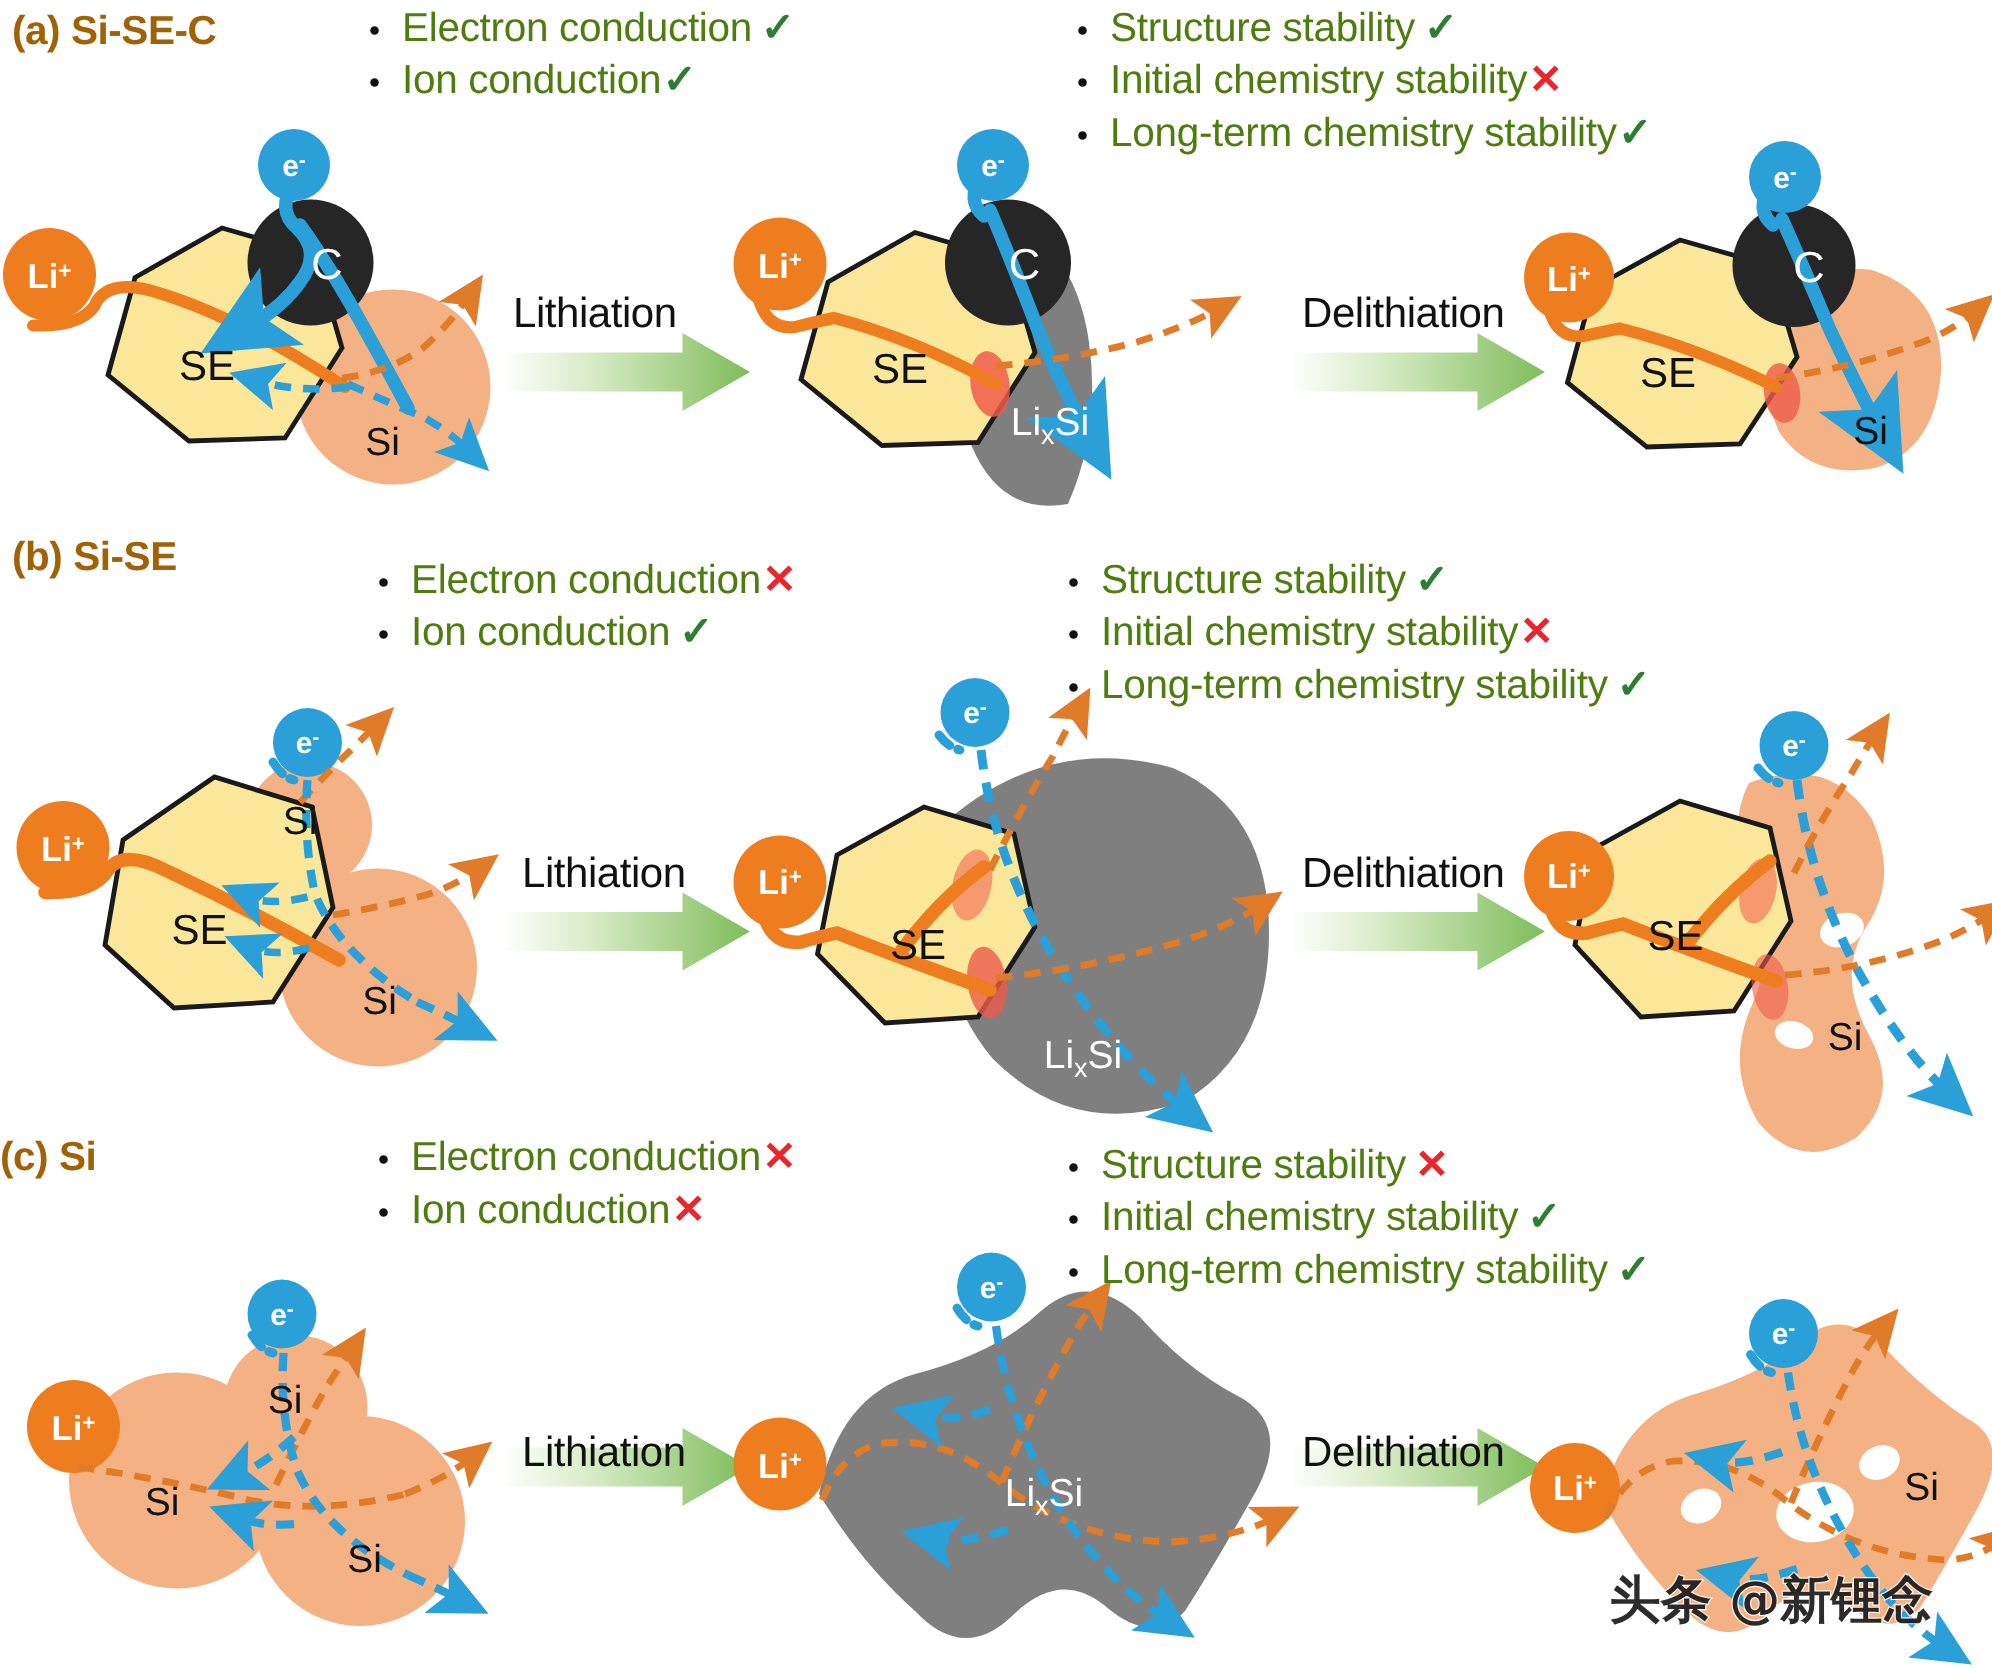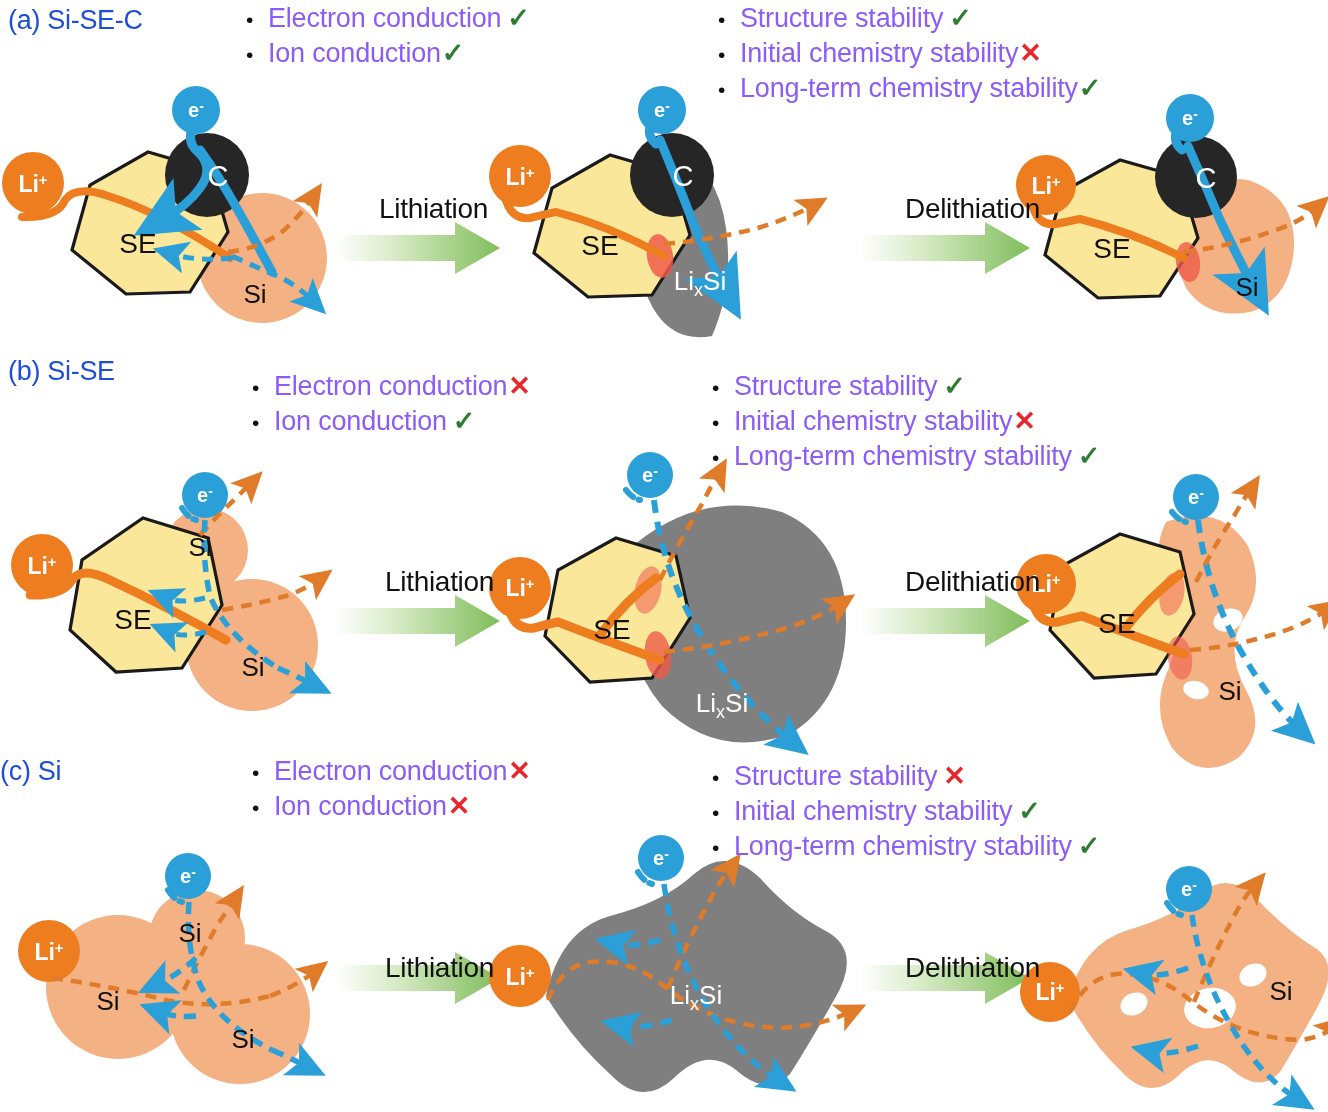--- a/index.html
+++ b/index.html
@@ -16,22 +16,22 @@
   }
   .page {
     position: relative;
     width: 1328px;
     height: 1112px;
     background: #ffffff;
   }
   .panel-label {
     position: absolute;
     font-size: 27px;
-    font-weight: normal;
-    color: #1d4ed8;
+    font-weight: bold;
+    color: #a16207;
     letter-spacing: -0.3px;
     white-space: nowrap;
   }
   .bullet-list {
     position: absolute;
     list-style: none;
     margin: 0;
     padding: 0;
   }
   .bullet-item {
@@ -43,40 +43,39 @@
   .bullet-dot {
     width: 22px;
     font-size: 21px;
     line-height: 1;
     color: #111;
     flex: 0 0 22px;
     text-align: left;
   }
   .bullet-text {
     font-size: 27px;
-    color: #8b5cf6;
+    color: #4d7c0f;
     letter-spacing: -0.2px;
   }
   .mark {
     margin-left: 6px;
     font-size: 27px;
     font-weight: bold;
     display: inline-block;
   }
   .mark-check { color: #2e7d32; }
   .mark-cross { color: #e8272c; }
   .mark.tight { margin-left: 1px; }
 
   .arrow-label {
     position: absolute;
     font-size: 28px;
     color: #111111;
     white-space: nowrap;
     letter-spacing: -0.3px;
-    margin-left: 37px;
   }
   svg.scene {
     position: absolute;
     left: 0;
     top: 0;
     overflow: visible;
   }
   .watermark {
     position: absolute;
     font-family: "DejaVu Sans", sans-serif;
@@ -447,14 +446,15 @@
     <li class="bullet-item">
       <span class="bullet-dot">•</span>
       <span class="bullet-text">Long-term chemistry stability</span>
       <span class="mark mark-check">✓</span>
     </li>
   </ul>
 
   <div class="arrow-label" style="left:348px; top:952px;">Lithiation</div>
   <div class="arrow-label" style="left:868px; top:952px;">Delithiation</div>
 
+  <div class="watermark" style="left:1073px; top:1044px;">头条 @新锂念</div>
 
 </div>
 
 </body></html>

